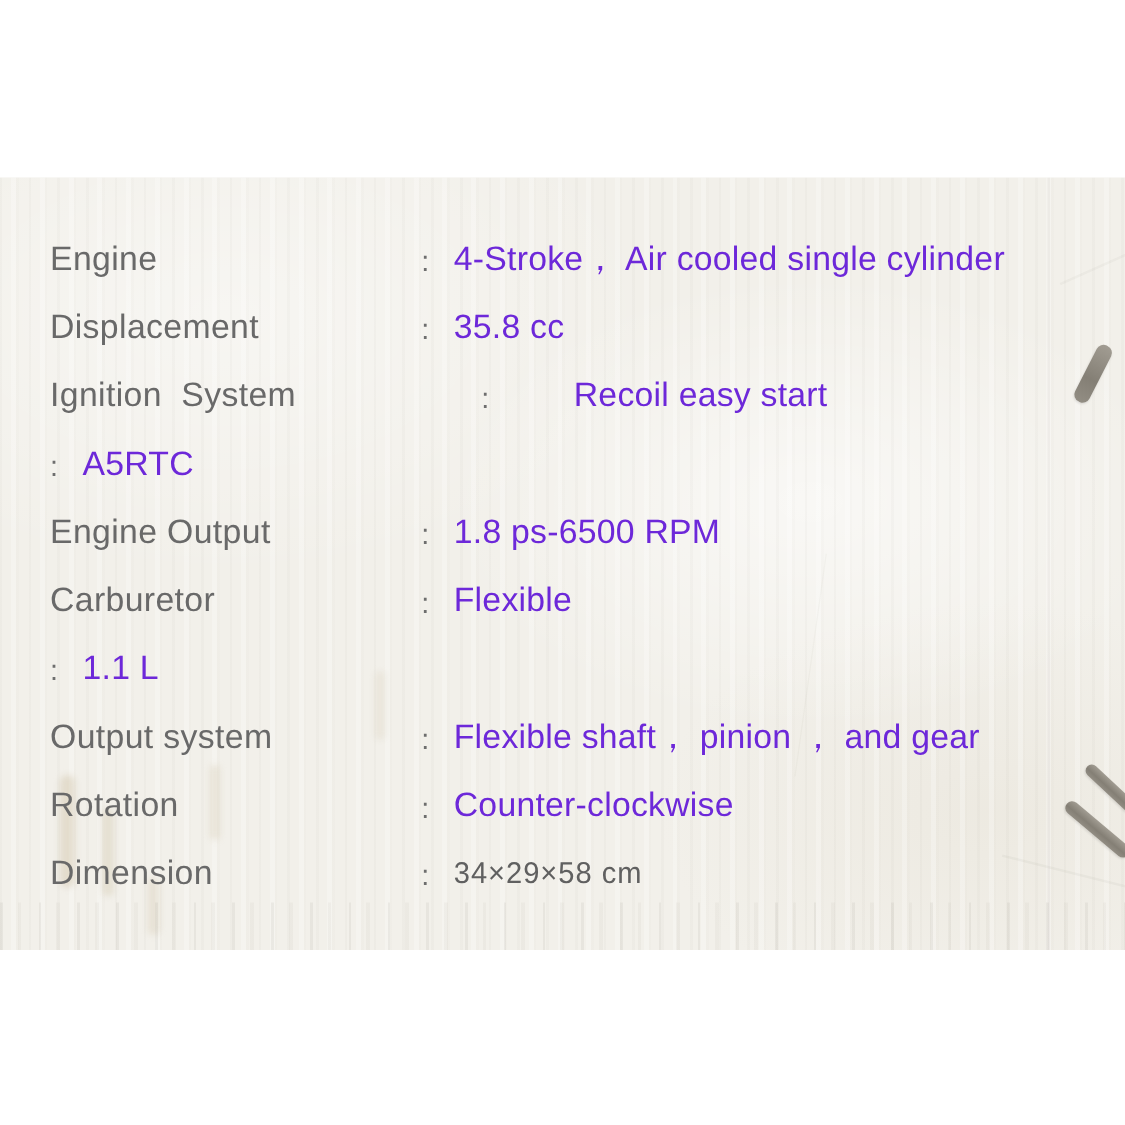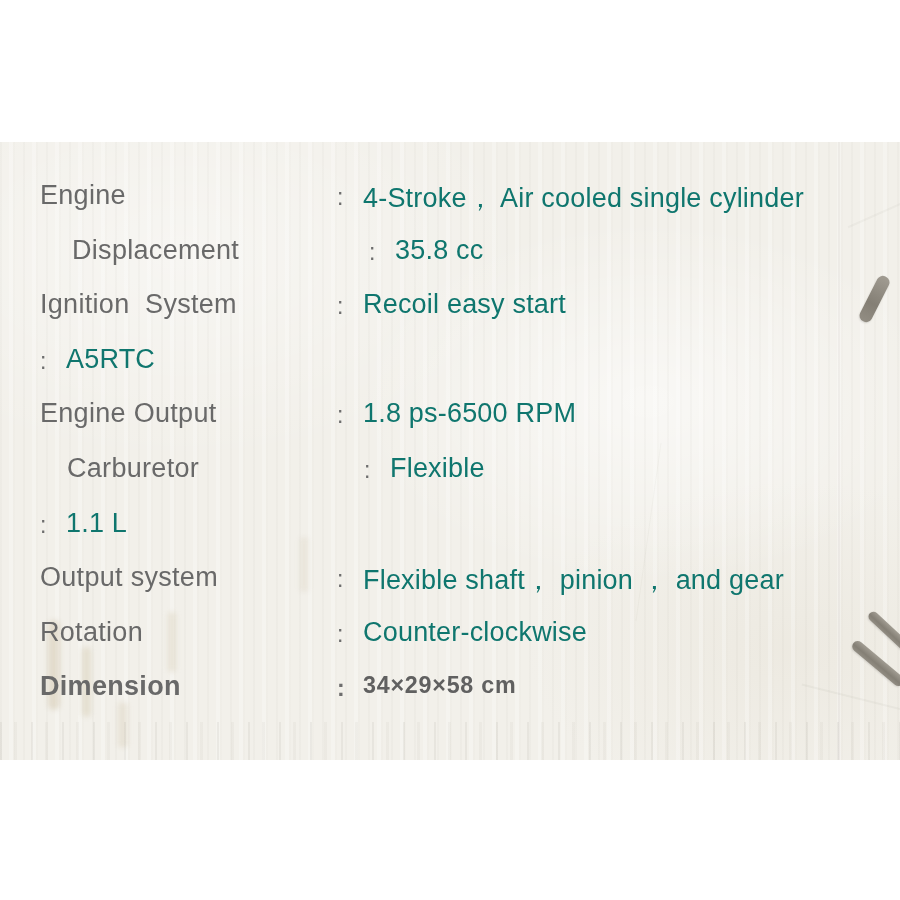--- a/index.html
+++ b/index.html
@@ -76,41 +76,41 @@
   }
   
   .spec {
     position: absolute;
     left: 40px;
     top: 38px;
     width: 840px;
   }
   .row {
     display: flex;
-    align-items: flex-start;
+    align-items: center;
     height: 54.6px;
     font-size: 27px;
     color: #696969;
   }
   .row .label {
     width: 297px;
     white-space: pre;
     letter-spacing: 0.3px;
   }
   .row .colon {
     width: 26px;
     font-size: 23px;
     color: #6e6e6e;
     text-align: left;
     padding-top: 4px;
   }
   .row .value {
     white-space: pre;
     letter-spacing: 0.2px;
-    color: #0f766e;
+    color: #6d28d9;
   }
   
   .row:last-child .value {
     font-size: 24px;
     letter-spacing: 0.8px;
     transform: scaleX(0.97);
     transform-origin: left center;
     color: #606060;
   }
 </style>
@@ -135,44 +135,44 @@
     <div class="rod" style="left:862px; top:486px; width:58px; height:10px; transform:rotate(43deg);"></div>
     <div class="rod" style="left:846px; top:516px; width:64px; height:11px; transform:rotate(40deg);"></div>
 
     <div class="spec" id="spec">
   <div class="row" style="color: rgb(105, 105, 105);">
     <span class="label">Engine</span>
     <span class="colon">:</span>
     <span class="value">4-Stroke， Air cooled single cylinder</span>
   </div>
 
-  <div class="row" style="color: rgb(105, 105, 105); margin-left: 32px;">
+  <div class="row" style="color: rgb(105, 105, 105);">
     <span class="label">Displacement</span>
     <span class="colon">:</span>
     <span class="value">35.8 cc</span>
   </div>
 
-  <div class="row" style="color: rgb(105, 105, 105);">
+  <div class="row" style="color: rgb(105, 105, 105); gap: 48px;">
     <span class="label">Ignition  System</span>
     <span class="colon">:</span>
     <span class="value">Recoil easy start</span>
   </div>
 
   <div class="row" style="color: rgb(105, 105, 105);">
     <span class="colon">:</span>
     <span class="value">A5RTC</span>
   </div>
 
   <div class="row" style="color: rgb(105, 105, 105);">
     <span class="label">Engine Output</span>
     <span class="colon">:</span>
     <span class="value">1.8 ps-6500 RPM</span>
   </div>
 
-  <div class="row" style="color: rgb(105, 105, 105); margin-left: 27px;">
+  <div class="row" style="color: rgb(105, 105, 105);">
     <span class="label">Carburetor</span>
     <span class="colon">:</span>
     <span class="value">Flexible</span>
   </div>
 
   <div class="row" style="color: rgb(105, 105, 105);">
     <span class="colon">:</span>
     <span class="value">1.1 L</span>
   </div>
 
@@ -181,20 +181,20 @@
     <span class="colon">:</span>
     <span class="value">Flexible shaft， pinion ， and gear</span>
   </div>
 
   <div class="row" style="color: rgb(105, 105, 105);">
     <span class="label">Rotation</span>
     <span class="colon">:</span>
     <span class="value">Counter-clockwise</span>
   </div>
 
-  <div class="row" style="color: rgb(105, 105, 105); font-weight: bold;">
+  <div class="row" style="color: rgb(105, 105, 105);">
     <span class="label">Dimension</span>
     <span class="colon">:</span>
     <span class="value">34×29×58 cm</span>
   </div>
 </div>
   </div>
 </div>
 
 </body></html>

